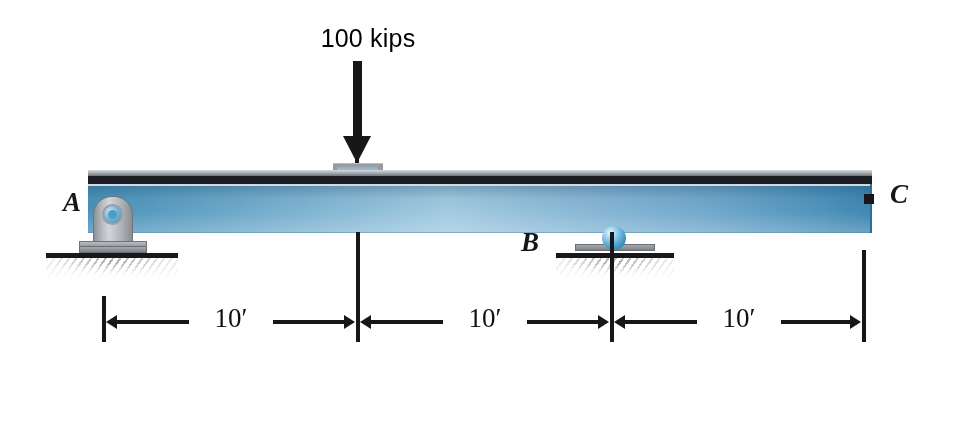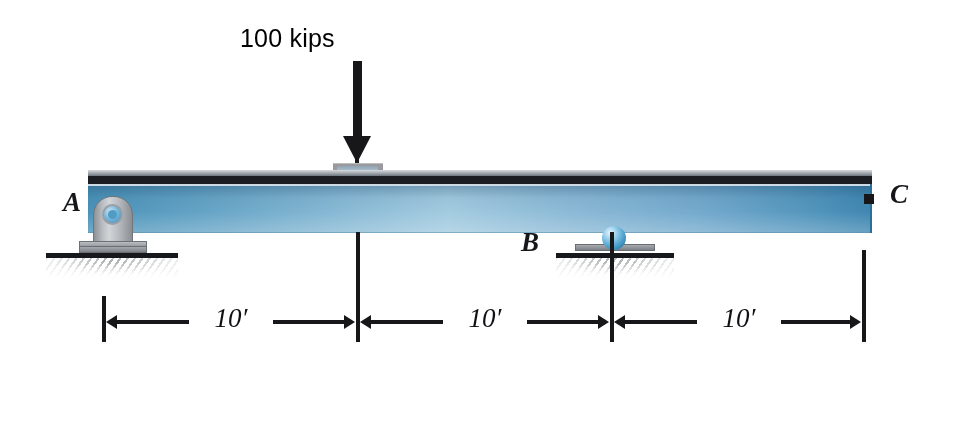--- a/index.html
+++ b/index.html
@@ -21,20 +21,21 @@
     width: 956px;
     height: 444px;
   }
 
   
   .load-label {
     position: absolute;
     left: 240px;
     top: 24px;
     width: 256px;
+    text-align: center;
     font-family: "Liberation Sans", sans-serif;
     font-size: 25px;
     color: #000000;
     letter-spacing: 0.2px;
     white-space: nowrap;
   }
 
   
   .arrow-shaft {
     position: absolute;
@@ -303,21 +304,20 @@
 
   .dim-text {
     position: absolute;
     top: 305px;
     font-family: "Liberation Serif", "DejaVu Serif", serif;
     font-size: 27px;
     color: #101114;
     text-align: center;
     line-height: 1;
     white-space: nowrap;
-    font-style: italic;
   }
 </style>
 </head>
 <body>
 
 <div class="stage">
 
   <div class="load-label">100 kips</div>
 
   <div class="arrow-shaft"></div>

